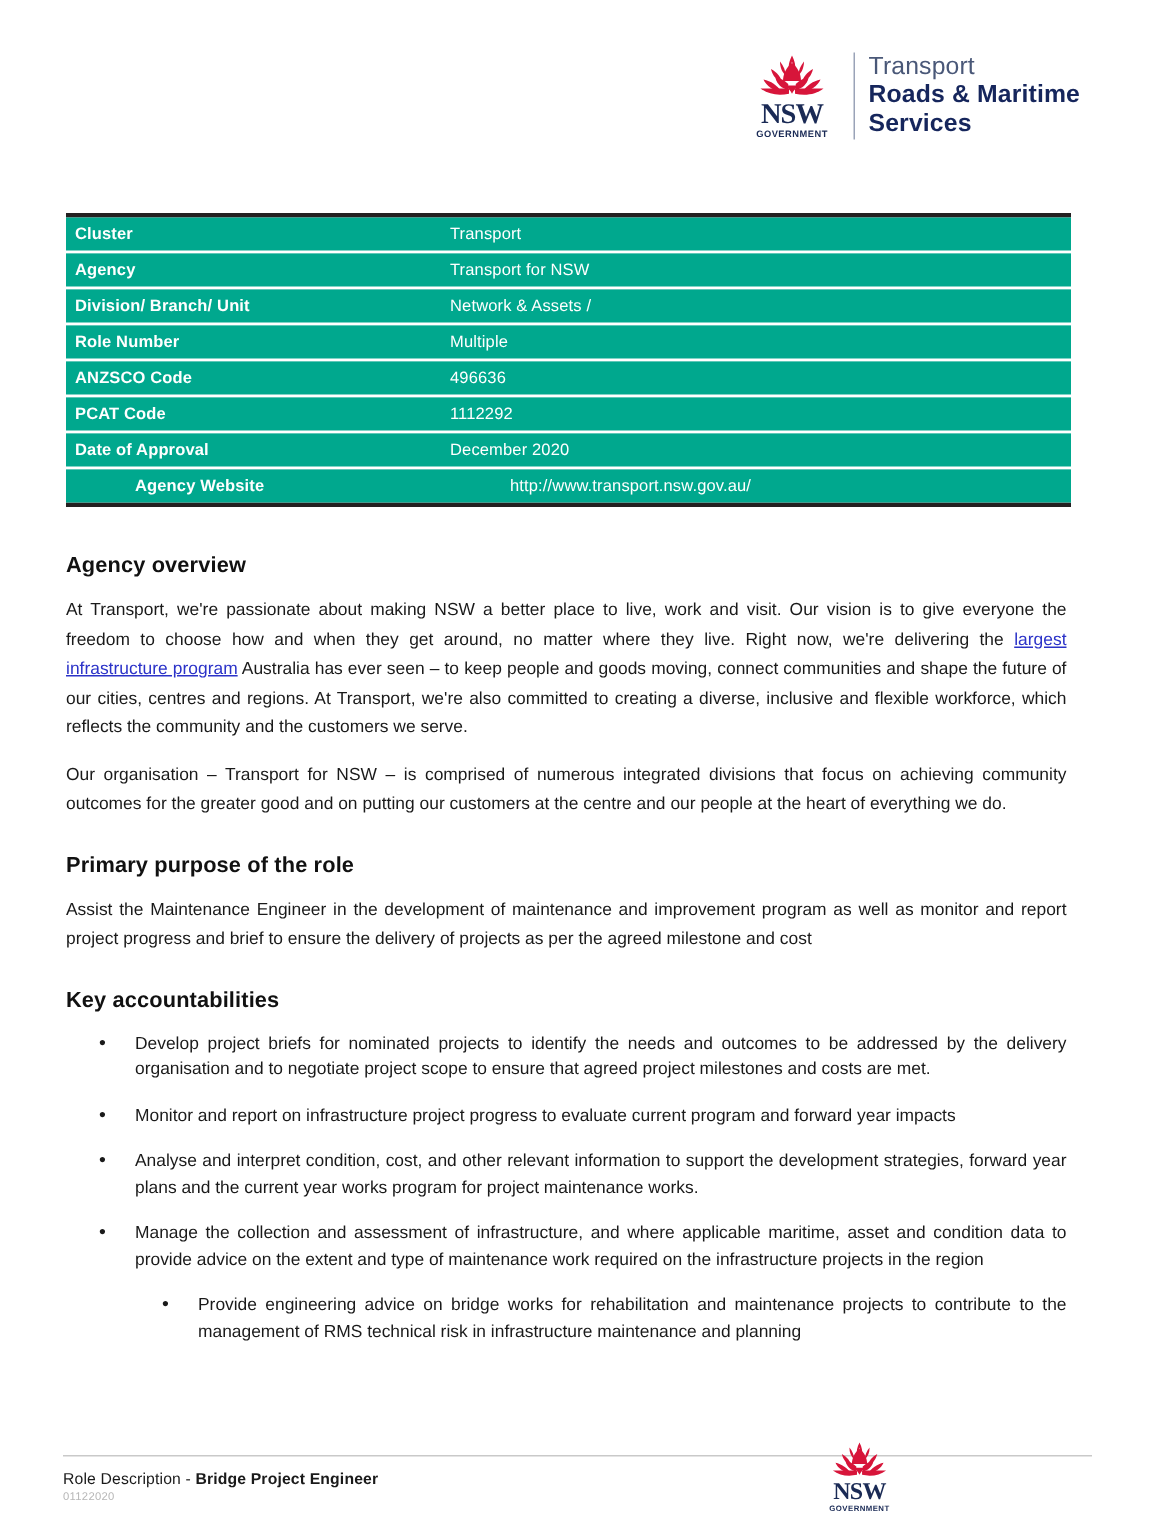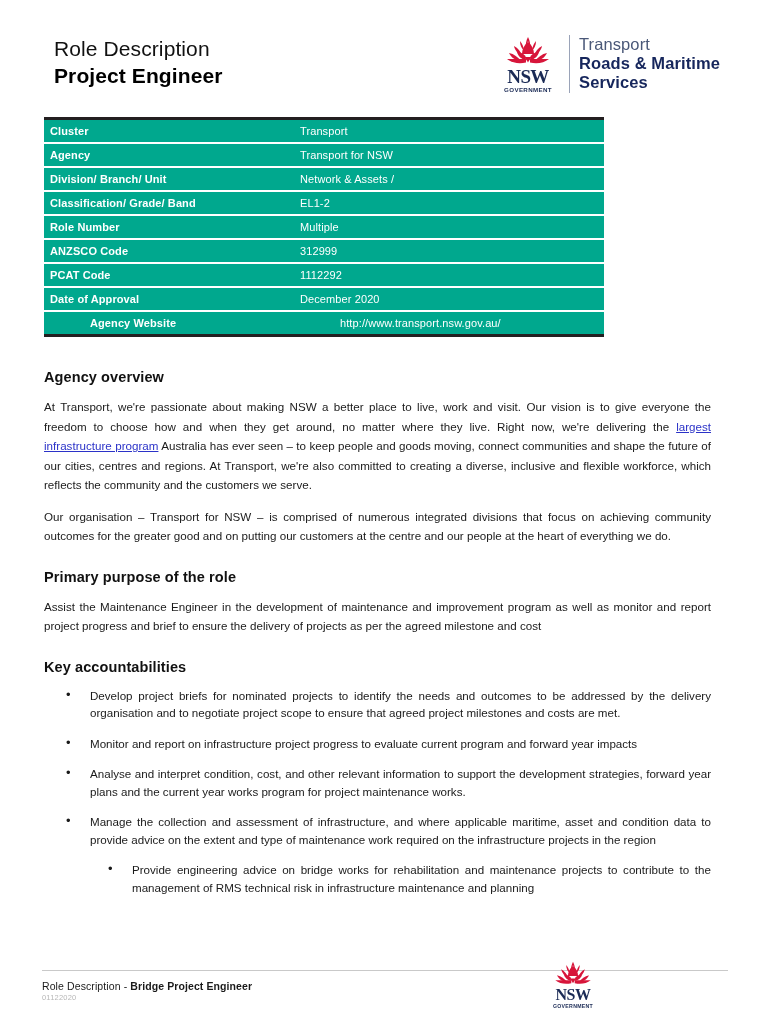--- a/index.html
+++ b/index.html
@@ -107,22 +107,22 @@
     color: #16265c;
     font-weight: bold;
     line-height: 19px;
     letter-spacing: 0.1px;
   }
 
   
   .info-table {
     position: absolute;
     left: 44px;
-    top: 117px;
-    width: 560px;
+    top: 142px;
+    width: 670px;
     border-top: 3px solid #231f20;
     border-bottom: 3px solid #231f20;
     background: #ffffff;
   }
   .info-row {
     display: flex;
     background: #00a88e;
     height: 22px;
     align-items: center;
     border-bottom: 2px solid #ffffff;
@@ -254,24 +254,20 @@
   .footer-logo .nsw-word { font-size: 16px; letter-spacing: -0.5px; line-height: 16px; }
   .footer-logo .nsw-gov  { font-size: 5.2px; letter-spacing: 0.3px; line-height: 7px; }
 </style>
 </head>
 <body>
 
 <div class="page">
 
   <div class="header">
 
-    <div class="doc-title-wrap">
-      <div class="doc-title-line1">Role Description</div>
-      <div class="doc-title-line2">Project Engineer</div>
-    </div>
 
     <div class="logo-block">
       <div class="nsw-mark">
         <svg class="waratah" width="52" height="32" viewBox="0 0 104 64">
           <g fill="#d7153a">
             <path d="M52 4 C48 12 47 18 48 24 C50 20 51 16 52 12 C53 16 54 20 56 24 C57 18 56 12 52 4 Z"></path>
             <path d="M36 12 C36 20 39 27 44 31 C43 24 41 18 36 12 Z"></path>
             <path d="M68 12 C63 18 61 24 60 31 C65 27 68 20 68 12 Z"></path>
             <path d="M52 14 C44 20 40 29 40 38 L64 38 C64 29 60 20 52 14 Z"></path>
             <path d="M24 22 C26 31 32 38 40 41 C37 33 32 26 24 22 Z"></path>
@@ -306,30 +302,26 @@
       </div>
       <div class="info-row">
         <div class="info-label">Agency</div>
         <div class="info-value">Transport for NSW</div>
       </div>
       <div class="info-row">
         <div class="info-label">Division/ Branch/ Unit</div>
         <div class="info-value">Network &amp; Assets /</div>
       </div>
       <div class="info-row">
-        <div class="info-label">Classification/ Grade/ Band</div>
-        <div class="info-value">EL1-2</div>
-      </div>
-      <div class="info-row">
         <div class="info-label">Role Number</div>
         <div class="info-value">Multiple</div>
       </div>
       <div class="info-row">
         <div class="info-label">ANZSCO Code</div>
-        <div class="info-value">312999</div>
+        <div class="info-value">496636</div>
       </div>
       <div class="info-row">
         <div class="info-label">PCAT Code</div>
         <div class="info-value">1112292</div>
       </div>
       <div class="info-row">
         <div class="info-label">Date of Approval</div>
         <div class="info-value">December 2020</div>
       </div>
       <div class="info-row">

